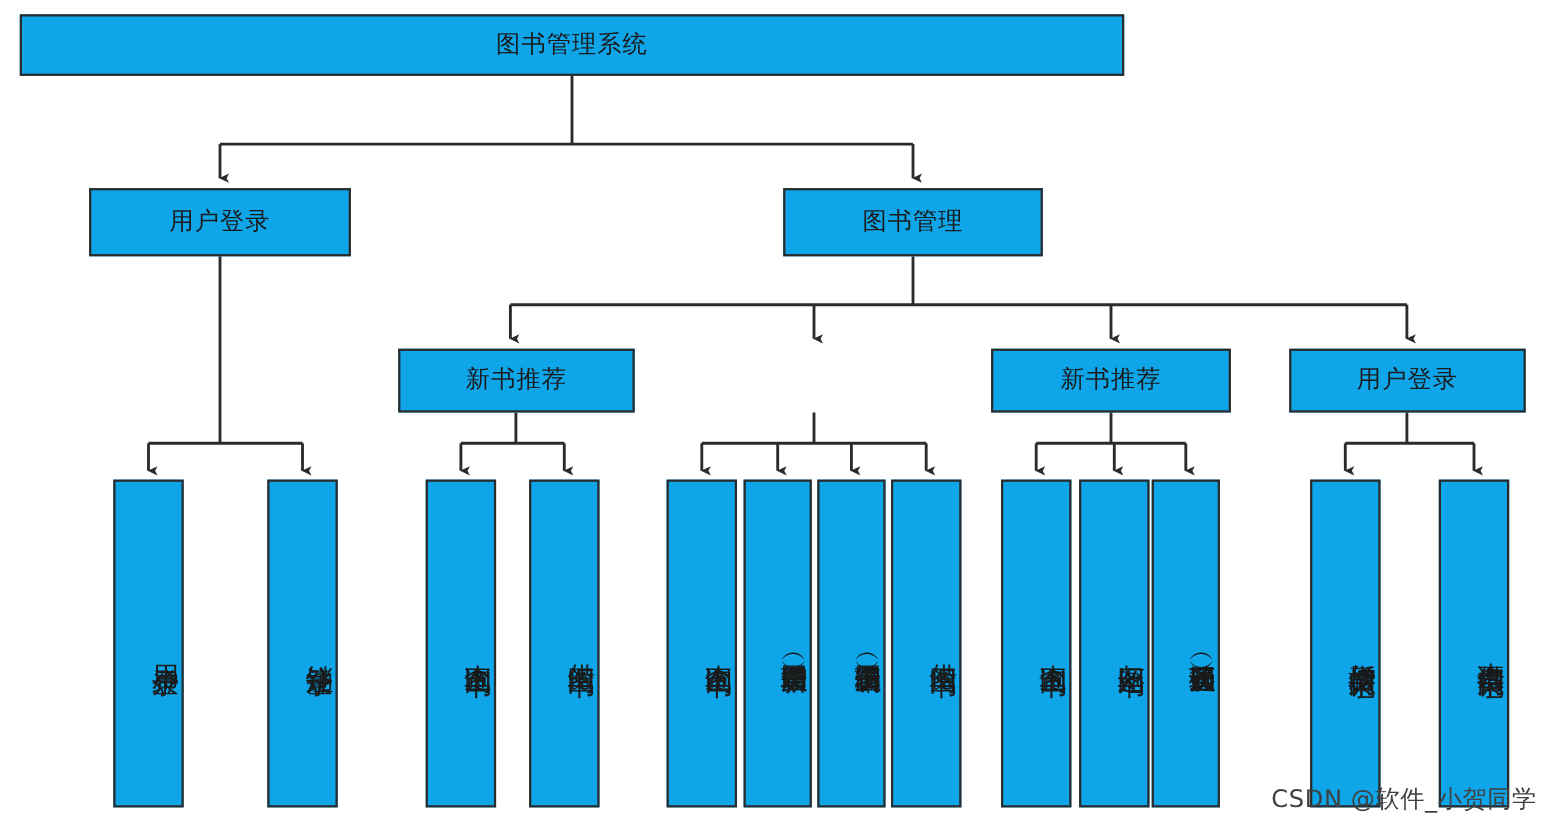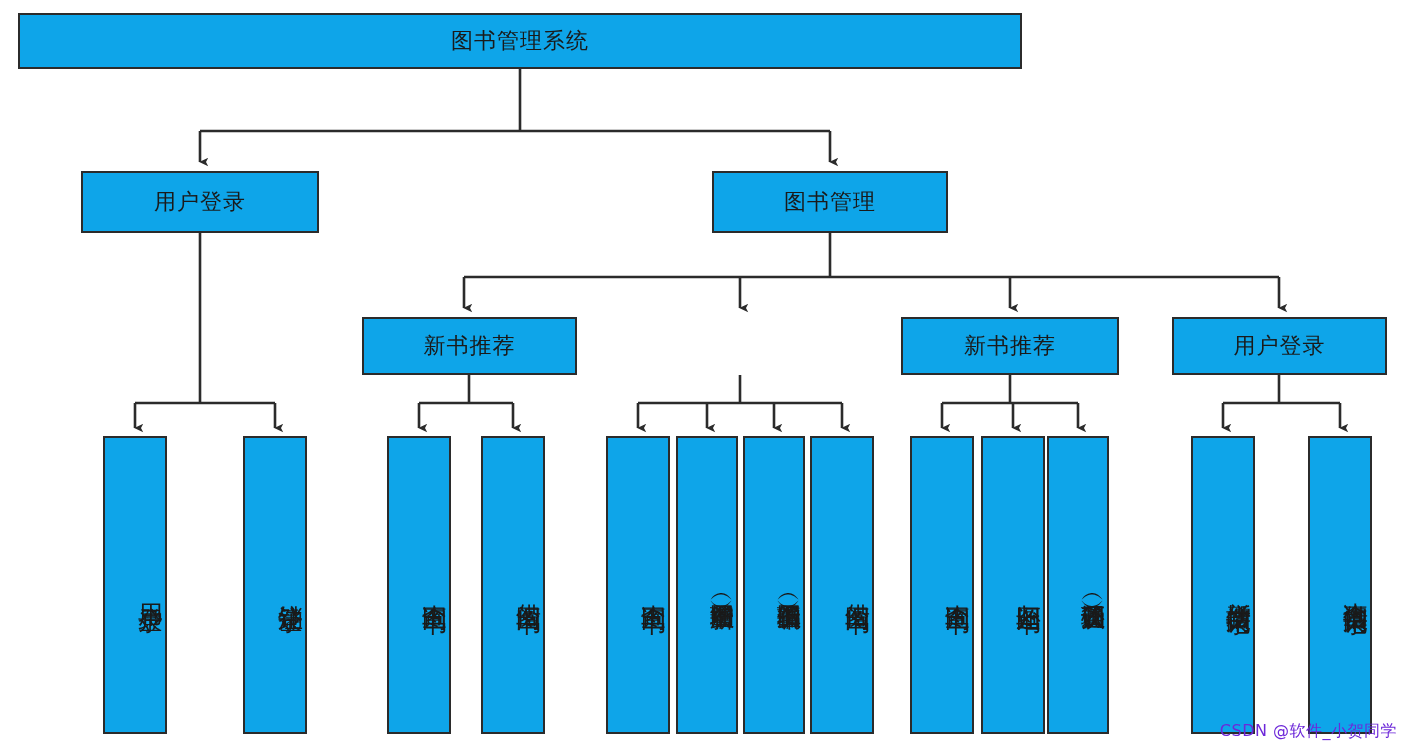--- a/index.html
+++ b/index.html
@@ -55,22 +55,22 @@
   }
   .node.vert.tall-text {
     font-size: 24px;
     letter-spacing: 0px;
     padding-top: 2px;
   }
   .watermark {
     position: absolute;
     right: 8px;
     bottom: 5px;
-    font-size: 16px;
-    color: #6d28d9;
+    font-size: 22px;
+    color: #404040;
     white-space: nowrap;
     letter-spacing: 0.5px;
     text-align: center;
   }
 </style>
 </head>
 <body>
 
 <div id="canvas">
 

